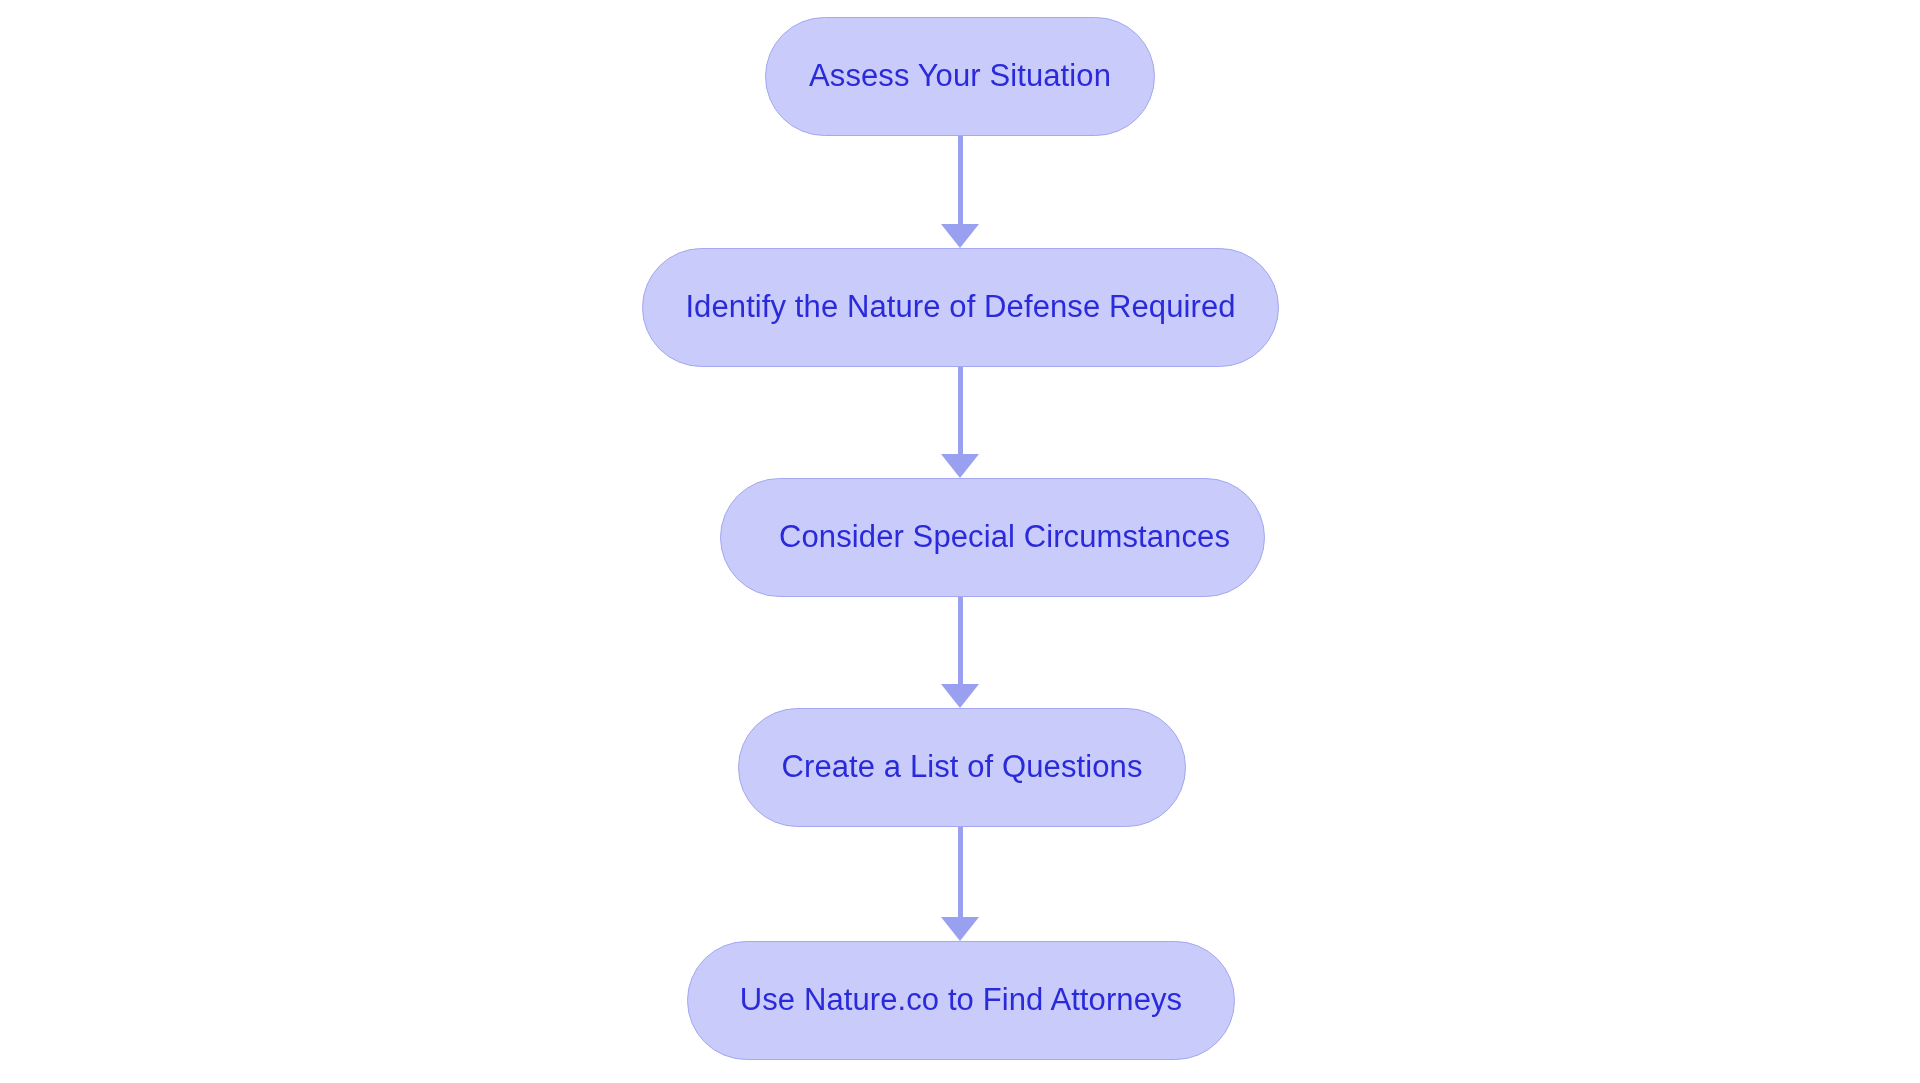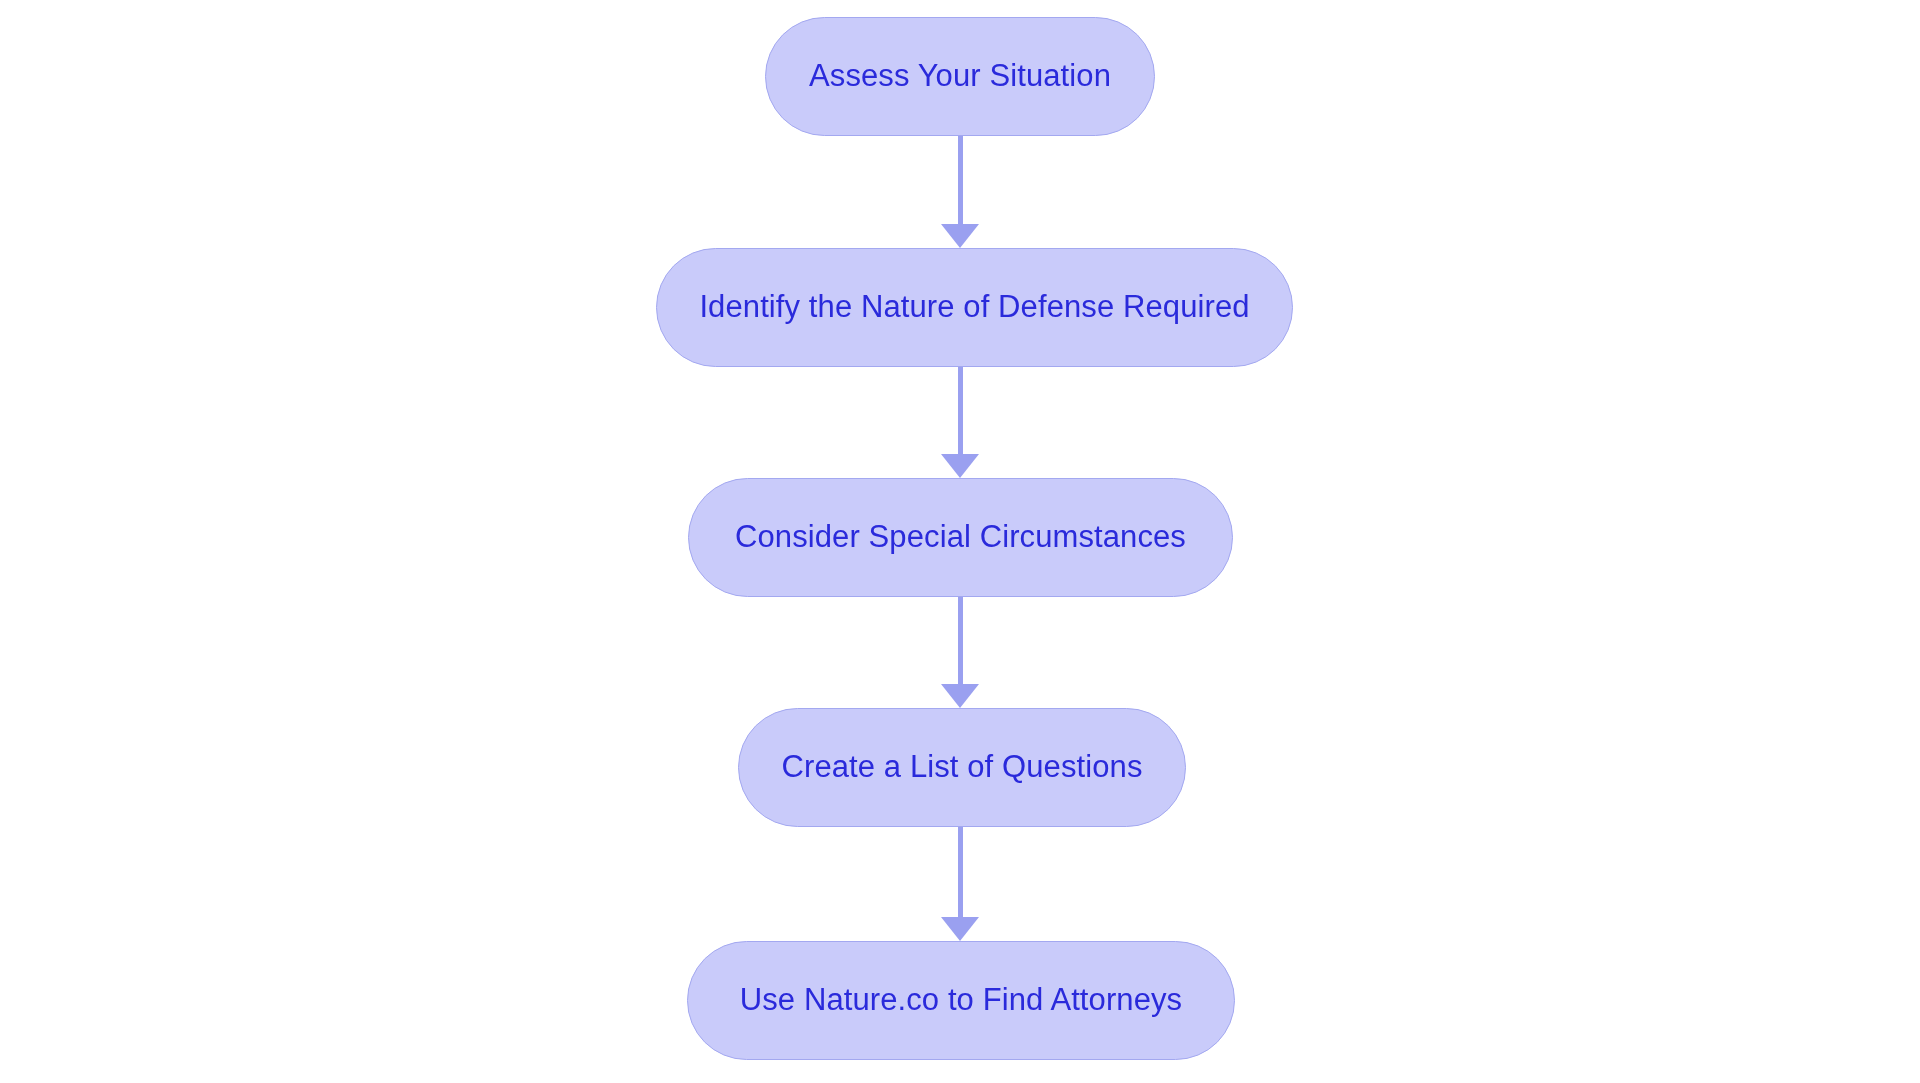--- a/index.html
+++ b/index.html
@@ -38,22 +38,22 @@
     font-family: "Liberation Sans", sans-serif;
     font-size: 31px;
     line-height: 1.1;
     color: #2a2adb;
     white-space: nowrap;
     letter-spacing: 0.1px;
     text-align: center;
   }
 
   .node-1 { left: 765px;  top: 17px;   width: 390px; }
-  .node-2 { left: 656px;  top: 248px;  width: 637px; }
-  .node-3 { left: 688px;  top: 478px;  width: 545px; }
+  .node-2 { left: 642px;  top: 248px;  width: 637px; }
+  .node-3 { left: 720px;  top: 478px;  width: 545px; justify-content: flex-end; }
   .node-4 { left: 738px;  top: 708px;  width: 448px; }
   .node-5 { left: 687px;  top: 941px;  width: 548px; }
 
   
   .connector {
     position: absolute;
     left: 960px;
     width: 0;
   }
   .connector-line {

